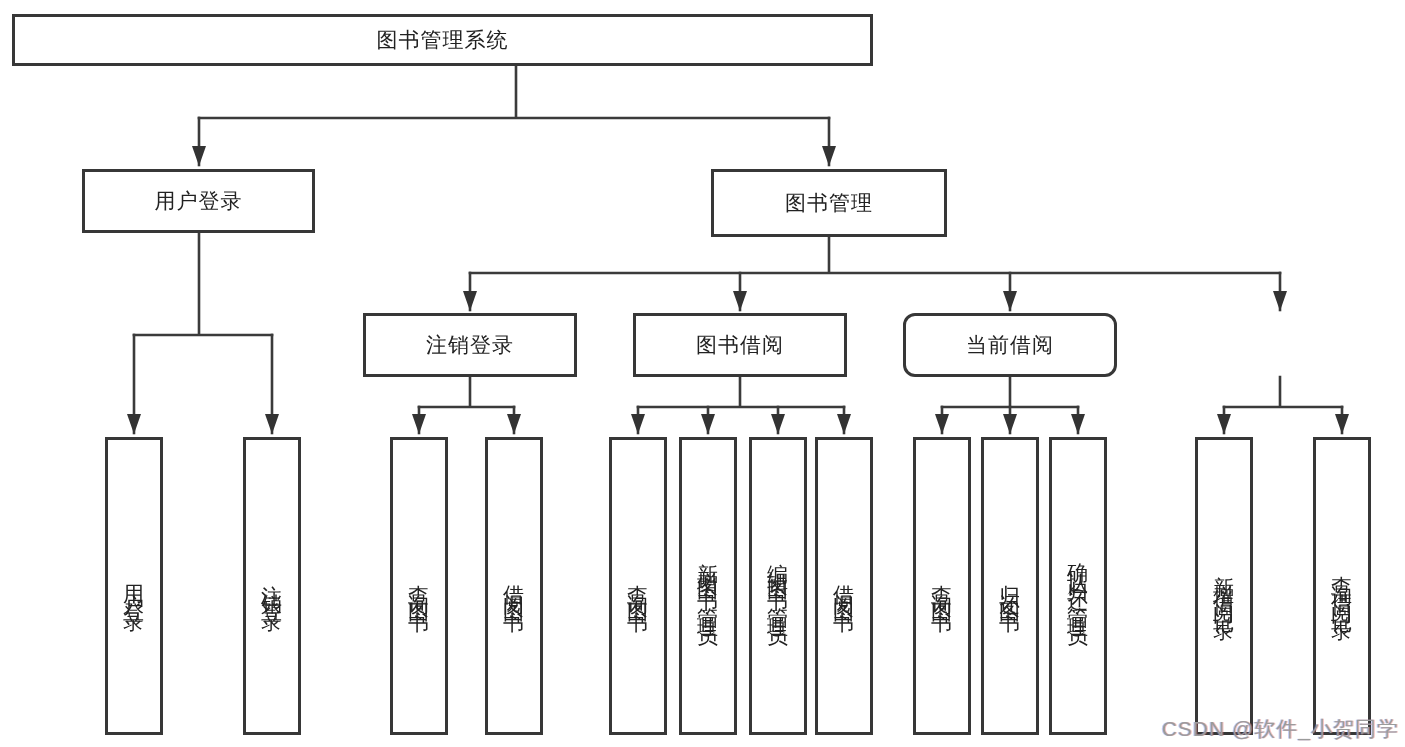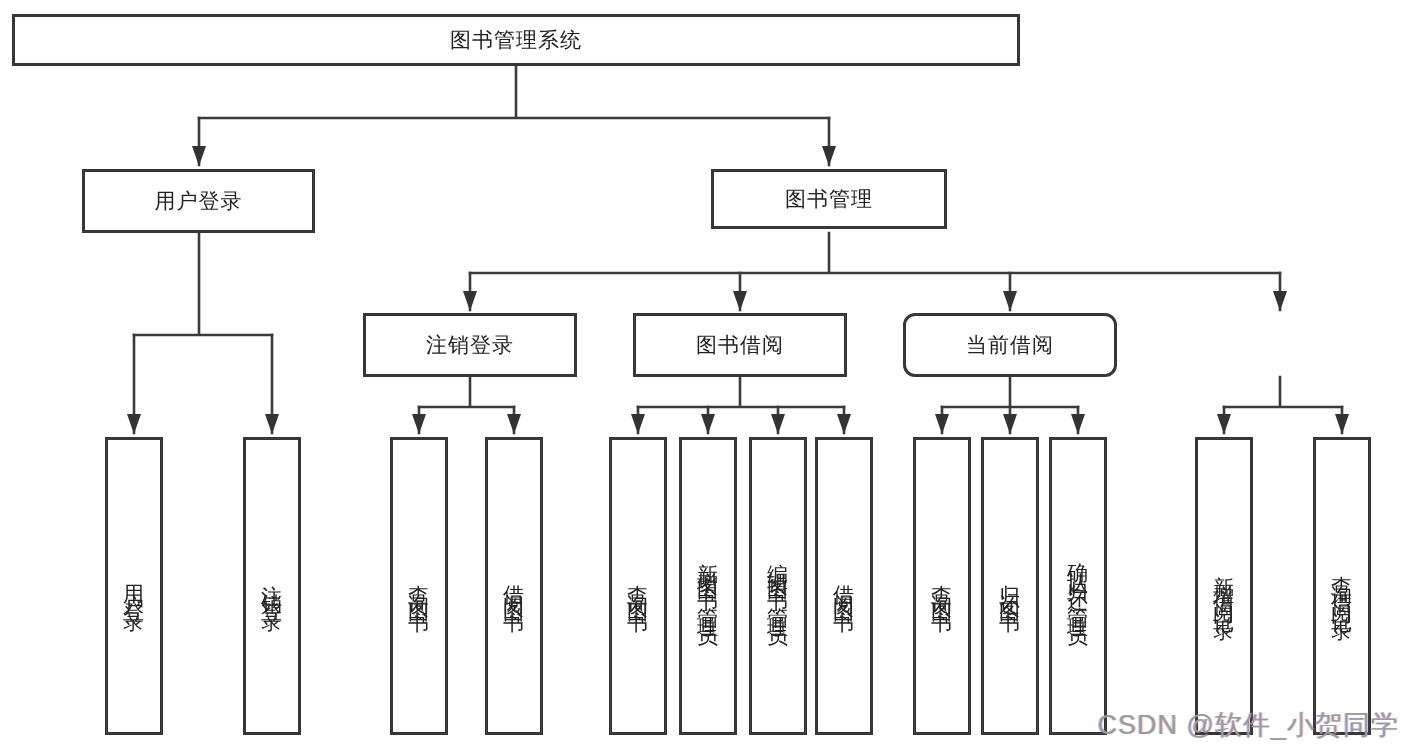--- a/index.html
+++ b/index.html
@@ -26,21 +26,21 @@
     writing-mode:vertical-rl;
     text-orientation:mixed;
     font-size:21px;
     letter-spacing:9px;
     line-height:1;
     white-space:nowrap;
   }
   .watermark{
     position:absolute;
     right:6px;bottom:4px;
-    font-size:27px;
+    font-size:21px;
     color:#9b9b9b;
     letter-spacing:1px;
     text-shadow:1px 0 0 rgba(230,120,120,0.45), -1px 0 0 rgba(120,140,230,0.45);
     white-space:nowrap;
   }
 </style>
 </head>
 <body>
 
 <div class="canvas">
@@ -81,28 +81,28 @@
       <line x1="942" y1="407" x2="942" y2="433" marker-end="url(#arw)"></line>
       <line x1="1010" y1="407" x2="1010" y2="433" marker-end="url(#arw)"></line>
       <line x1="1078" y1="407" x2="1078" y2="433" marker-end="url(#arw)"></line>
 
       <path d="M1280,377 V407 M1224,407 H1342"></path>
       <line x1="1224" y1="407" x2="1224" y2="433" marker-end="url(#arw)"></line>
       <line x1="1342" y1="407" x2="1342" y2="433" marker-end="url(#arw)"></line>
     </g>
   </svg>
 
-  <div class="node hbox" style="left:12px;top:14px;width:1008px;height:52px;">
+  <div class="node hbox" style="left:12px;top:14px;width:861px;height:52px;">
     <span>图书管理系统</span>
   </div>
 
   <div class="node hbox" style="left:82px;top:169px;width:233px;height:64px;">
     <span>用户登录</span>
   </div>
-  <div class="node hbox" style="left:711px;top:169px;width:236px;height:60px;">
+  <div class="node hbox" style="left:711px;top:169px;width:236px;height:68px;">
     <span>图书管理</span>
   </div>
 
   <div class="node hbox" style="left:363px;top:313px;width:214px;height:64px;">
     <span>注销登录</span>
   </div>
   <div class="node hbox" style="left:633px;top:313px;width:214px;height:64px;align-items:center;">
     <span>图书借阅</span>
   </div>
   <div class="node hbox" style="left:903px;top:313px;width:214px;height:64px;border-radius:12px;">

